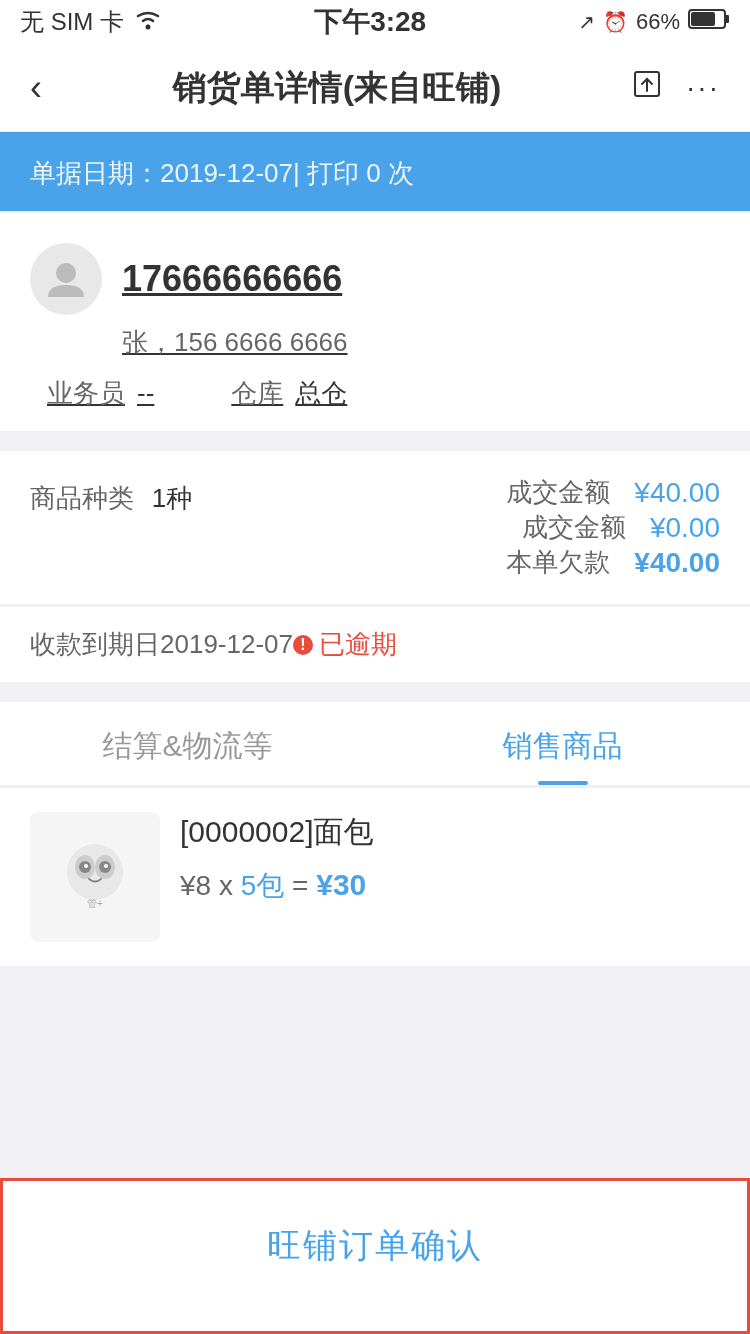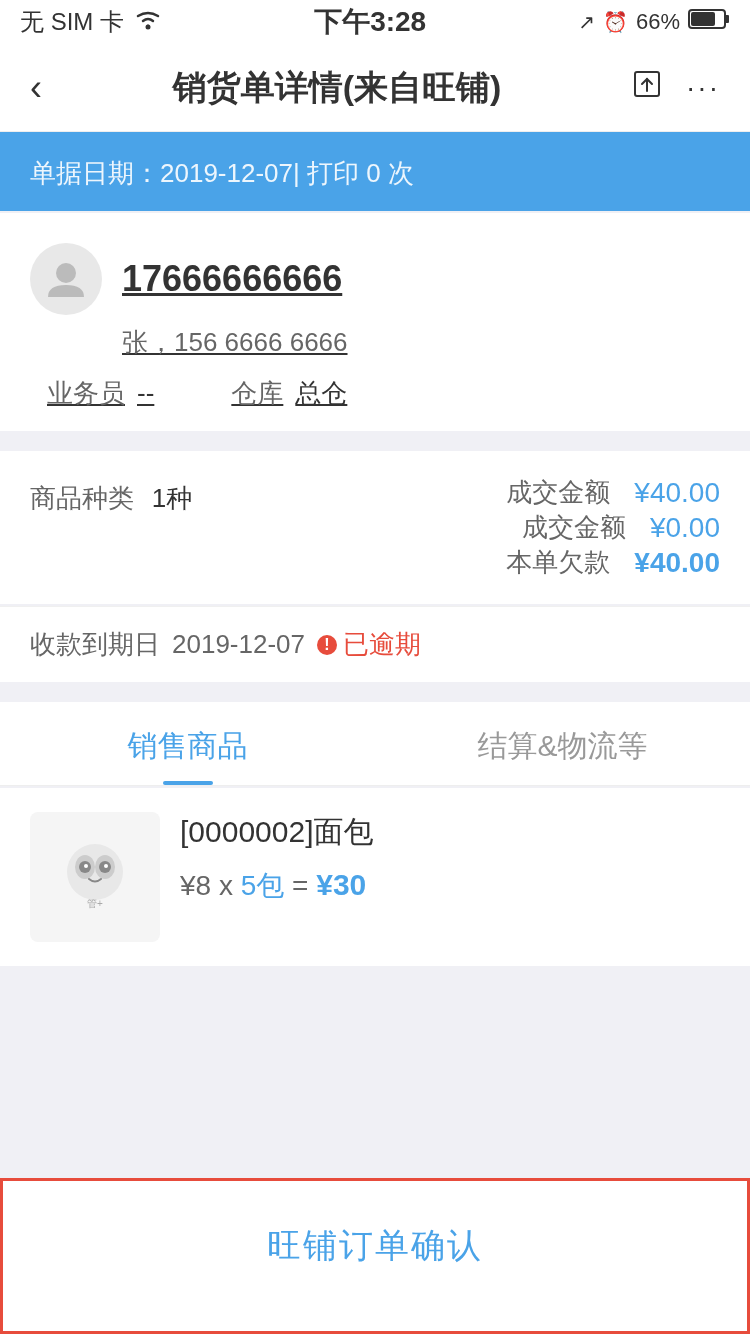--- a/index.html
+++ b/index.html
@@ -167,21 +167,20 @@
     .amount-blue { color: #4aa3e8; font-size: 28px; font-weight: 500; }
     .amount-blue-bold { color: #4aa3e8; font-size: 28px; font-weight: 700; }
 
     
     .duedate-section {
       background: #fff;
       padding: 20px 30px;
       margin-top: 2px;
       display: flex;
       align-items: center;
-      gap: 12px;
       font-size: 26px;
       color: #666;
       border-top: 1px solid #f0f0f0;
     }
     .overdue-badge {
       display: flex;
       align-items: center;
       gap: 6px;
       color: #e74c3c;
       font-size: 26px;
@@ -397,25 +396,25 @@
   <span>2019-12-07</span>
   <div class="overdue-badge">
     <div class="overdue-dot">
       <span>!</span>
     </div>
     <span>已逾期</span>
   </div>
 </div>
 
 <div class="tab-bar">
+  <div class="tab-item">
+    <span>结算&amp;物流等</span>
+  </div>
   <div class="tab-item active">
     <span>销售商品</span>
-  </div>
-  <div class="tab-item">
-    <span>结算&amp;物流等</span>
   </div>
 </div>
 
 <div class="product-section">
   <div class="product-image">
     <svg width="100" height="80" viewBox="0 0 100 80">
 
       <circle cx="50" cy="35" r="28" fill="#e8e8e8"></circle>
       <ellipse cx="40" cy="30" rx="10" ry="12" fill="#ccc"></ellipse>
       <ellipse cx="60" cy="30" rx="10" ry="12" fill="#ccc"></ellipse>

